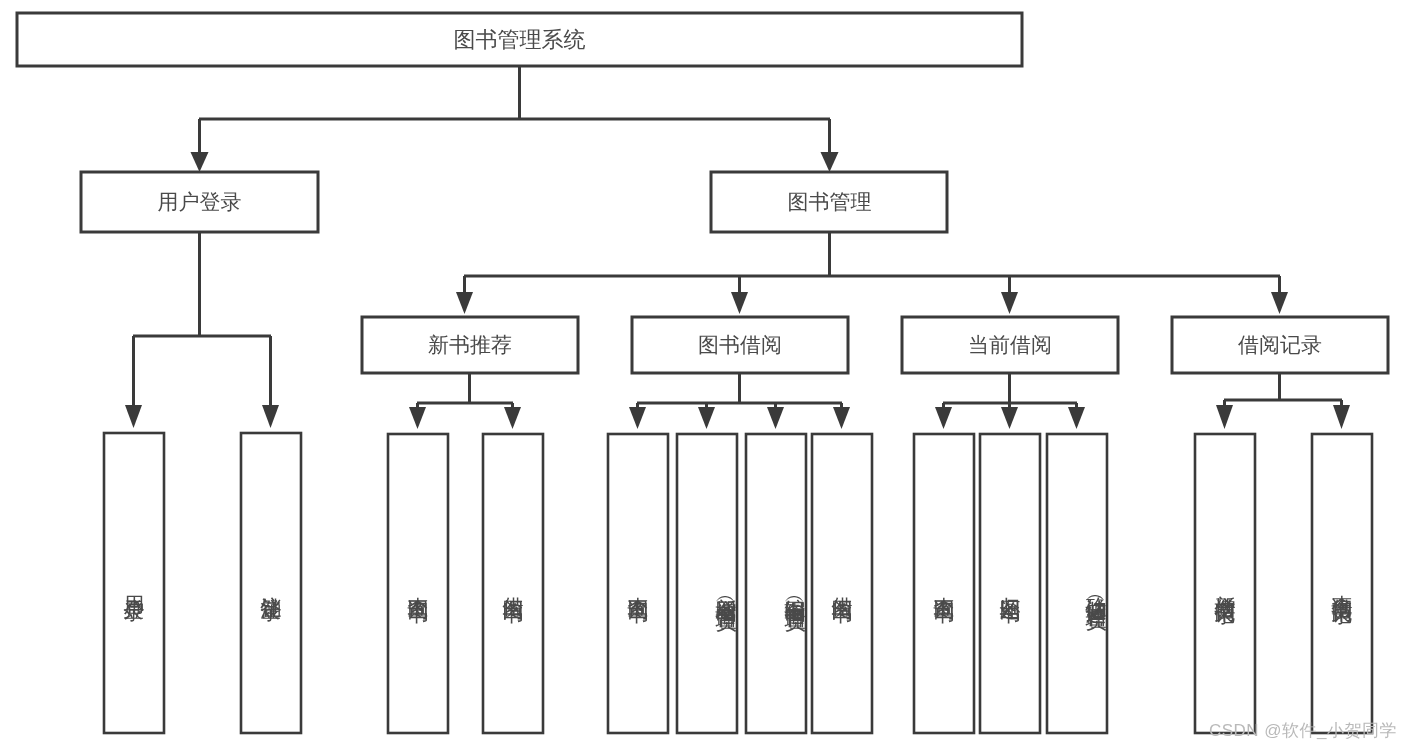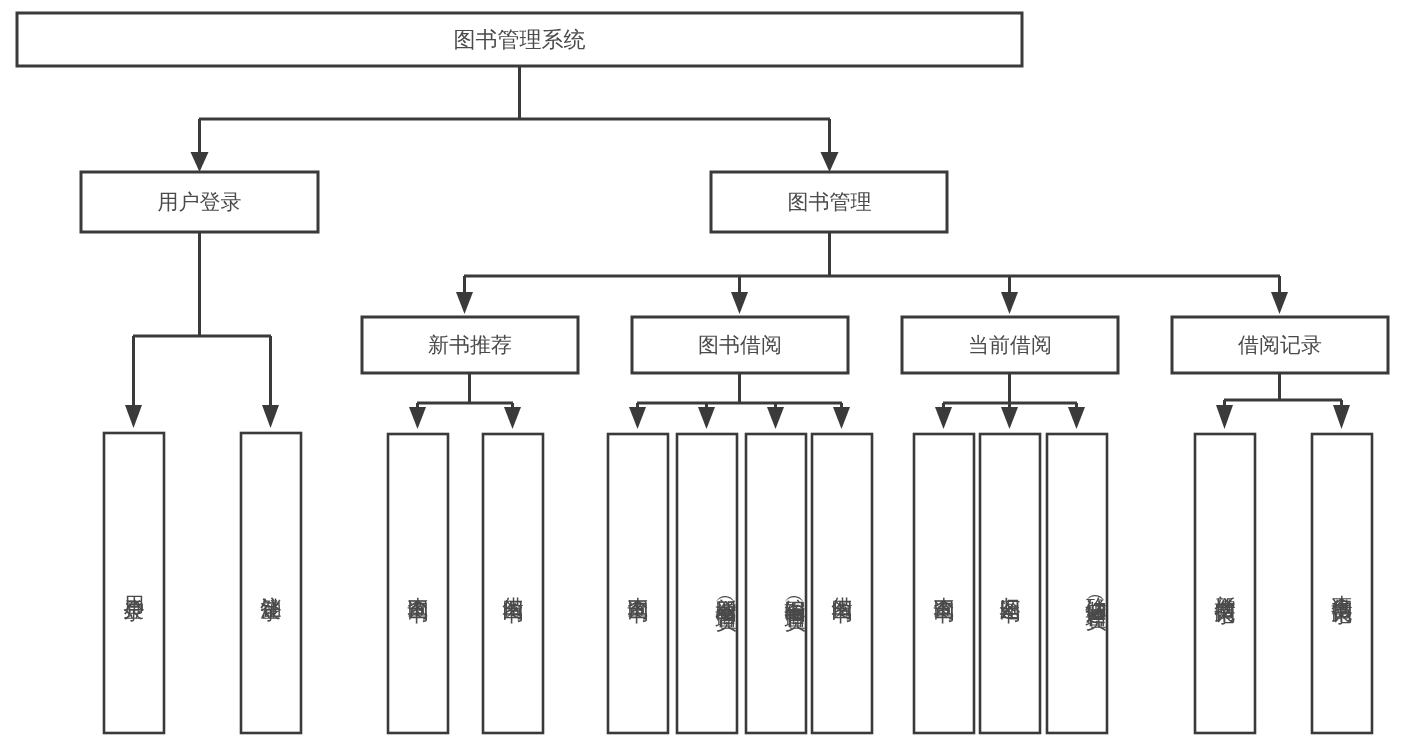--- a/index.html
+++ b/index.html
@@ -222,13 +222,14 @@
   <div class="vlabel" style="left:746px; top:434px; width:60px; height:299px; align-items:flex-start; padding-top:12px; box-sizing:border-box;">编辑图书（管理员）</div>
   <div class="vlabel" style="left:812px; top:434px; width:60px; height:299px;">借阅图书</div>
 
   <div class="vlabel" style="left:914px; top:434px; width:60px; height:299px;">查询图书</div>
   <div class="vlabel" style="left:980px; top:434px; width:60px; height:299px;">归还图书</div>
   <div class="vlabel" style="left:1047px; top:434px; width:60px; height:299px; align-items:flex-start; padding-top:10px; box-sizing:border-box;">确认归还（管理员）</div>
 
   <div class="vlabel" style="left:1195px; top:434px; width:60px; height:299px;">新增借阅记录</div>
   <div class="vlabel" style="left:1312px; top:434px; width:60px; height:299px;">查询借阅记录</div>
 
+  <div id="watermark">CSDN @软件_小贺同学</div>
 </div>
 
 </body></html>

